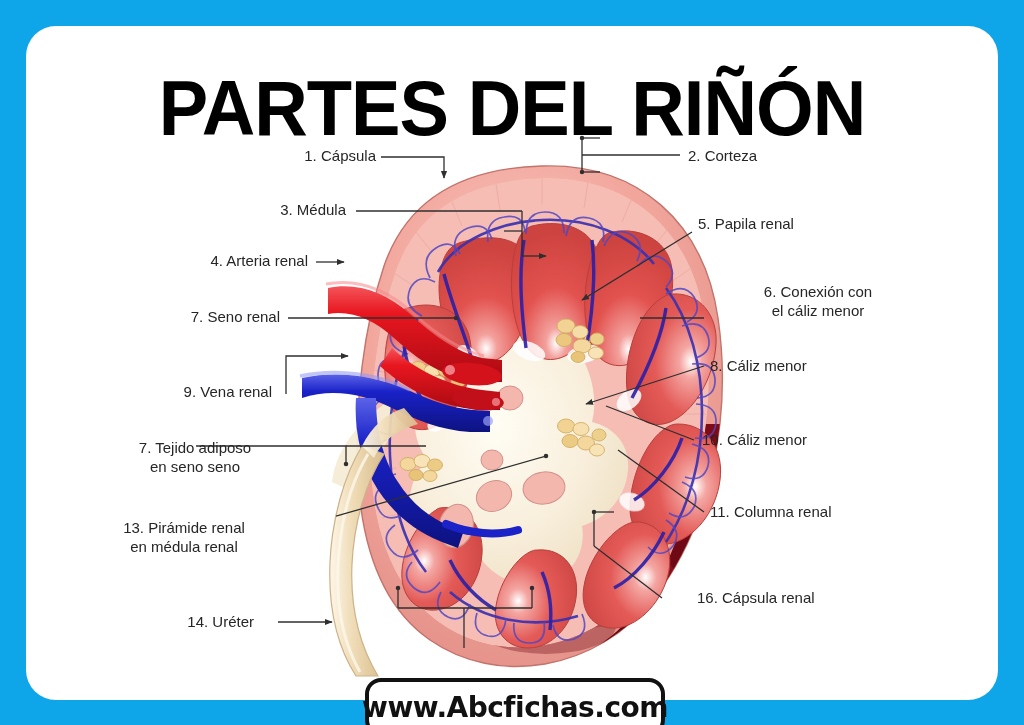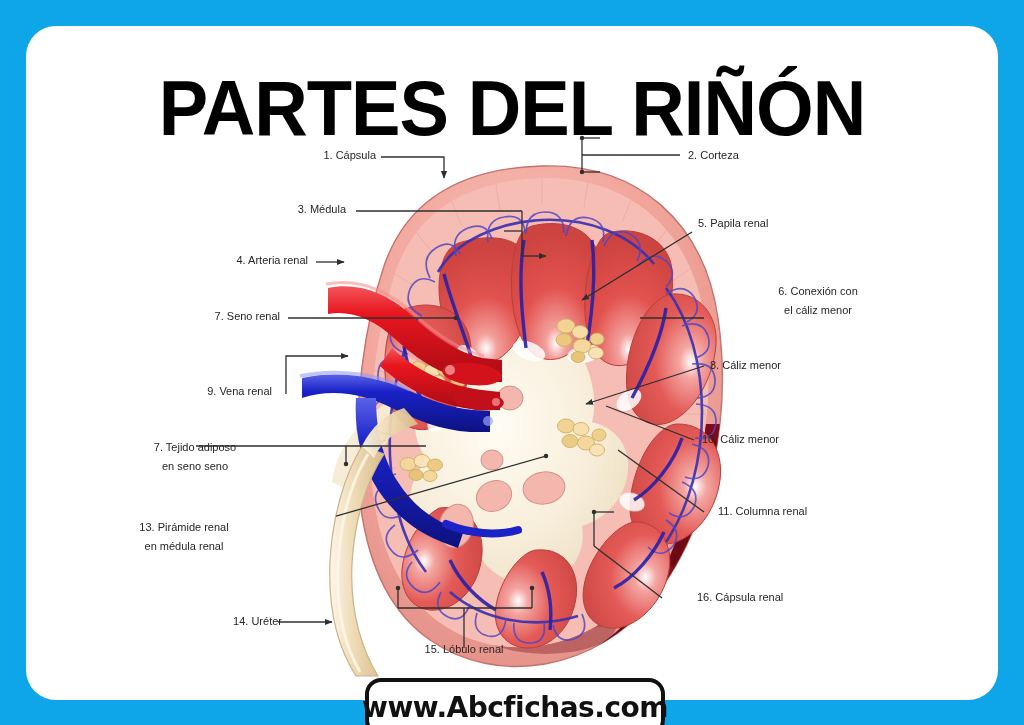--- a/index.html
+++ b/index.html
@@ -34,21 +34,21 @@
     letter-spacing: -1px;
     color: #000000;
     transform: scaleX(0.95);
     transform-origin: center top;
     white-space: nowrap;
   }
   
   .lbl {
     position: absolute;
     font-family: "Liberation Sans", sans-serif;
-    font-size: 11px;
+    font-size: 15px;
     line-height: 19px;
     color: #262626;
     white-space: nowrap;
   }
   .lbl.r { text-align: right; }
   .lbl.l { text-align: left; }
   .lbl.c { text-align: center; }
   .lbl .l2 { display: block; }
 
   
@@ -535,27 +535,24 @@
     <div class="lbl c" style="left:0px; top:412px; width:338px;">
       <span>7. Tejido adiposo</span>
       <span class="l2">en seno seno</span>
     </div>
 
     <div class="lbl c" style="left:0px; top:492px; width:316px;">
       <span>13. Pirámide renal</span>
       <span class="l2">en médula renal</span>
     </div>
 
-    <div class="lbl r" style="left:52px; top:586px; width:204px;">
+    <div class="lbl r" style="left:24px; top:586px; width:204px;">
       <span>14. Uréter</span>
     </div>
 
-    <div class="lbl c" style="left:318px; top:614px; width:240px;">
-      <span>15. Lóbulo renal</span>
-    </div>
 
     <div class="lbl l" style="left:662px; top:120px; width:260px;">
       <span>2. Corteza</span>
     </div>
 
     <div class="lbl l" style="left:672px; top:188px; width:260px;">
       <span>5. Papila renal</span>
     </div>
 
     <div class="lbl c" style="left:686px; top:256px; width:212px;">
@@ -564,21 +561,21 @@
     </div>
 
     <div class="lbl l" style="left:684px; top:330px; width:250px;">
       <span>8. Cáliz menor</span>
     </div>
 
     <div class="lbl l" style="left:676px; top:404px; width:250px;">
       <span>10. Cáliz menor</span>
     </div>
 
-    <div class="lbl l" style="left:684px; top:476px; width:250px;margin-left:8px;">
+    <div class="lbl l" style="left:684px; top:476px; width:250px;">
       <span>11. Columna renal</span>
     </div>
 
     <div class="lbl l" style="left:644px; top:562px; width:260px;margin-left:27px;">
       <span>16. Cápsula renal</span>
     </div>
 
   </div>
 
   <div id="footer">

